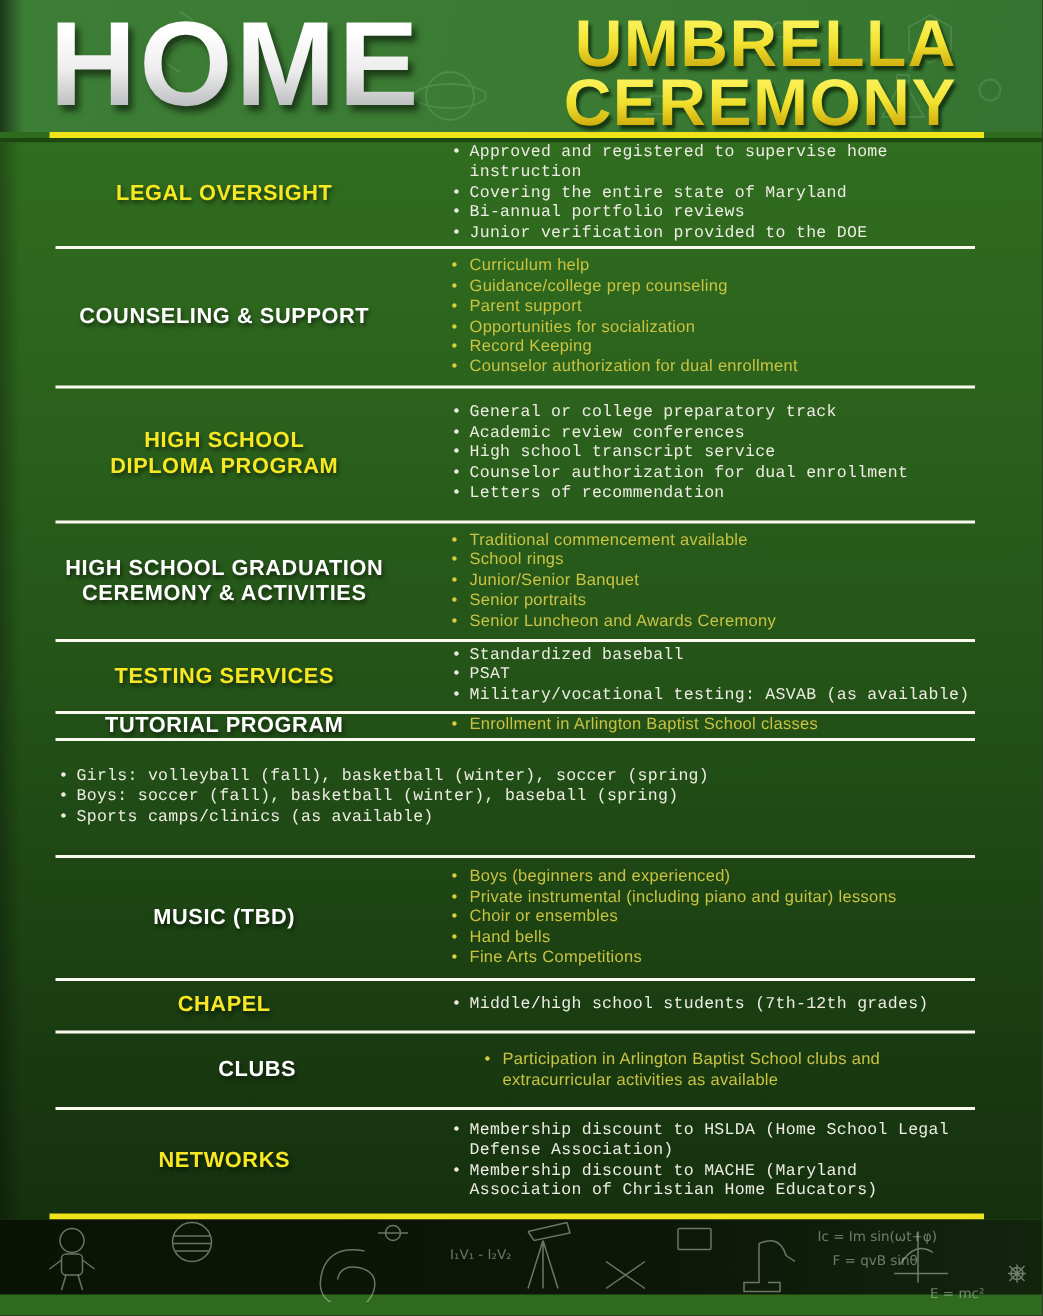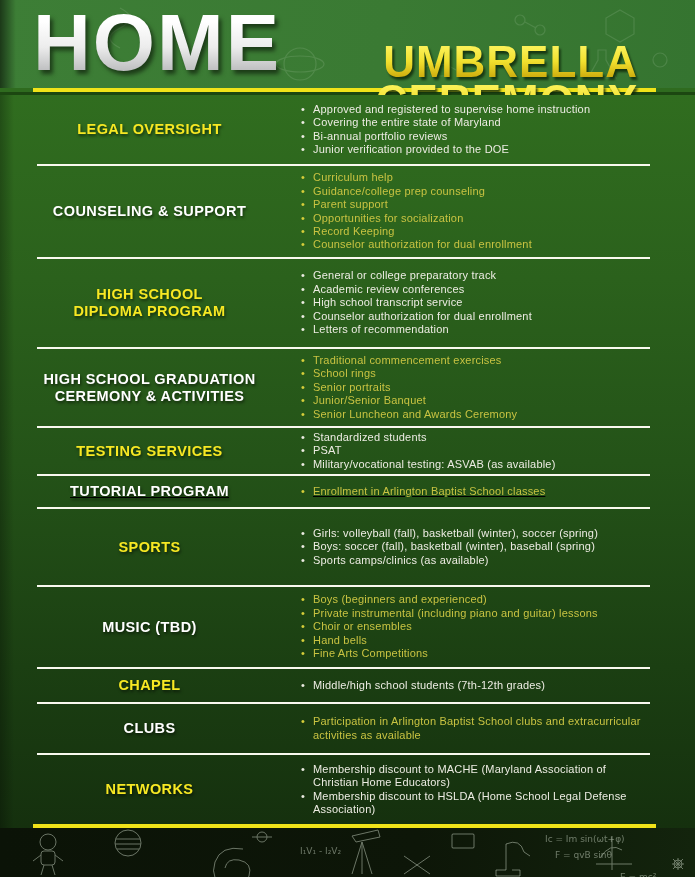--- a/index.html
+++ b/index.html
@@ -25,21 +25,21 @@
   .title-home{
     position:absolute;left:33px;top:0px;
     font-size:80px;font-weight:bold;letter-spacing:2px;line-height:86px;
     background:linear-gradient(180deg,#ffffff 25%,#ececec 55%,#9fa1a3 100%);
     -webkit-background-clip:text;background-clip:text;
     color:transparent;
     filter:drop-shadow(3px 4px 2px rgba(10,25,8,.65));
   }
   .subtitle{
     position:absolute;top:10px;right:57px;text-align:right;
-    font-size:44px;font-weight:bold;letter-spacing:1px;line-height:39px;margin-top:32px;
+    font-size:44px;font-weight:bold;letter-spacing:1px;line-height:39px;
   }
   .subtitle div{
     background:linear-gradient(180deg,#faf055 15%,#f1e02e 50%,#c5a106 100%);
     -webkit-background-clip:text;background-clip:text;
     color:transparent;
     filter:drop-shadow(2px 3px 1px rgba(15,40,10,.8));
   }
   .header-rule{height:4px;background:#f0e319;margin:0 39px 0 33px;}
   .dark-band{height:3px;background:#1c4711;}
   
@@ -60,21 +60,21 @@
     text-shadow:1px 2px 3px rgba(0,0,0,.55);
   }
   .lab-y{color:#f7e823;}
   .lab-w{color:#ffffff;}
   .row ul{
     flex:1;margin:0 42px 0 38px;padding:0;list-style:none;
     font-size:11px;line-height:13.4px;letter-spacing:.2px;
   }
   .row li{position:relative;padding-left:13px;}
   .row li::before{content:"\2022";position:absolute;left:1px;top:0;}
-  .it-w{color:#edece3;}
+  .it-w{color:#edece3;font-family:Liberation Mono, monospace;}
   .it-y{color:#c9c342;}
   .it-y li::before{color:#d6ce3a;}
   .sep{height:2px;background:#f9f9ef;margin:0 45px 0 37px;}
   .sep-yellow{height:4px;background:#f0e319;margin:0 39px 0 33px;}
   
   .footer{
     height:50px;position:relative;
     background:linear-gradient(90deg,#0b1307 0%,#0d1608 60%,#13240d 100%);
   }
   .footer svg{position:absolute;inset:0;}
@@ -140,46 +140,45 @@
           <li>Academic review conferences</li>
           <li>High school transcript service</li>
           <li>Counselor authorization for dual enrollment</li>
           <li>Letters of recommendation</li>
         </ul>
       </div>
       <div class="sep"></div>
       <div class="row" style="height: 77px;">
         <div class="label lab-w">HIGH SCHOOL GRADUATION<br>CEREMONY &amp; ACTIVITIES</div>
         <ul class="it-y">
-          <li>Traditional commencement exercises</li>
+          <li>Traditional commencement available</li>
           <li>School rings</li>
+          <li>Junior/Senior Banquet</li>
           <li>Senior portraits</li>
-          <li>Junior/Senior Banquet</li>
           <li>Senior Luncheon and Awards Ceremony</li>
         </ul>
       </div>
       <div class="sep"></div>
       <div class="row" style="height: 46px;">
         <div class="label lab-y">TESTING SERVICES</div>
         <ul class="it-w">
-          <li>Standardized students</li>
+          <li>Standardized baseball</li>
           <li>PSAT</li>
           <li>Military/vocational testing: ASVAB (as available)</li>
         </ul>
       </div>
       <div class="sep"></div>
-      <div class="row" style="height: 31px; text-decoration: underline;">
+      <div class="row" style="height: 16px;">
         <div class="label lab-w">TUTORIAL PROGRAM</div>
         <ul class="it-y">
           <li>Enrollment in Arlington Baptist School classes</li>
         </ul>
       </div>
       <div class="sep"></div>
       <div class="row" style="height: 76px;">
-        <div class="label lab-y">SPORTS</div>
         <ul class="it-w">
           <li>Girls: volleyball (fall), basketball (winter), soccer (spring)</li>
           <li>Boys: soccer (fall), basketball (winter), baseball (spring)</li>
           <li>Sports camps/clinics (as available)</li>
         </ul>
       </div>
       <div class="sep"></div>
       <div class="row" style="height: 80px;">
         <div class="label lab-w">MUSIC (TBD)</div>
         <ul class="it-y">
@@ -191,32 +190,32 @@
         </ul>
       </div>
       <div class="sep"></div>
       <div class="row" style="height: 33px; justify-content: space-between;">
         <div class="label lab-y">CHAPEL</div>
         <ul class="it-w">
           <li>Middle/high school students (7th-12th grades)</li>
         </ul>
       </div>
       <div class="sep"></div>
-      <div class="row" style="height: 49px;">
+      <div class="row" style="height: 49px; padding-left: 22px;">
         <div class="label lab-w">CLUBS</div>
         <ul class="it-y">
           <li>Participation in Arlington Baptist School clubs and extracurricular activities as available</li>
         </ul>
       </div>
       <div class="sep"></div>
       <div class="row" style="height: 69px;">
         <div class="label lab-y">NETWORKS</div>
         <ul class="it-w">
+          <li>Membership discount to HSLDA (Home School Legal Defense Association)</li>
           <li>Membership discount to MACHE (Maryland Association of Christian Home Educators)</li>
-          <li>Membership discount to HSLDA (Home School Legal Defense Association)</li>
         </ul>
       </div>
       <div class="sep-yellow"></div>
     </div>
 
   <div class="footer">
     <svg viewBox="0 0 695 55" aria-hidden="true">
 
       <g class="chalk">
         <circle cx="48" cy="14" r="8"></circle>

